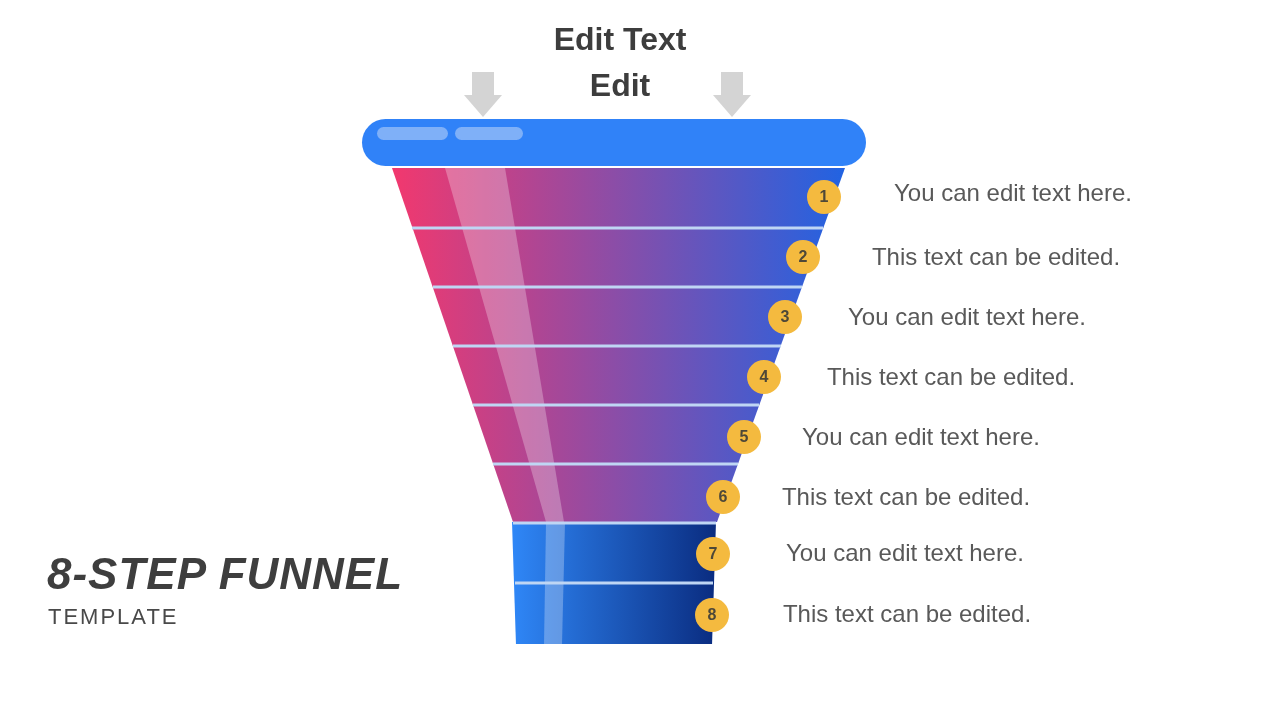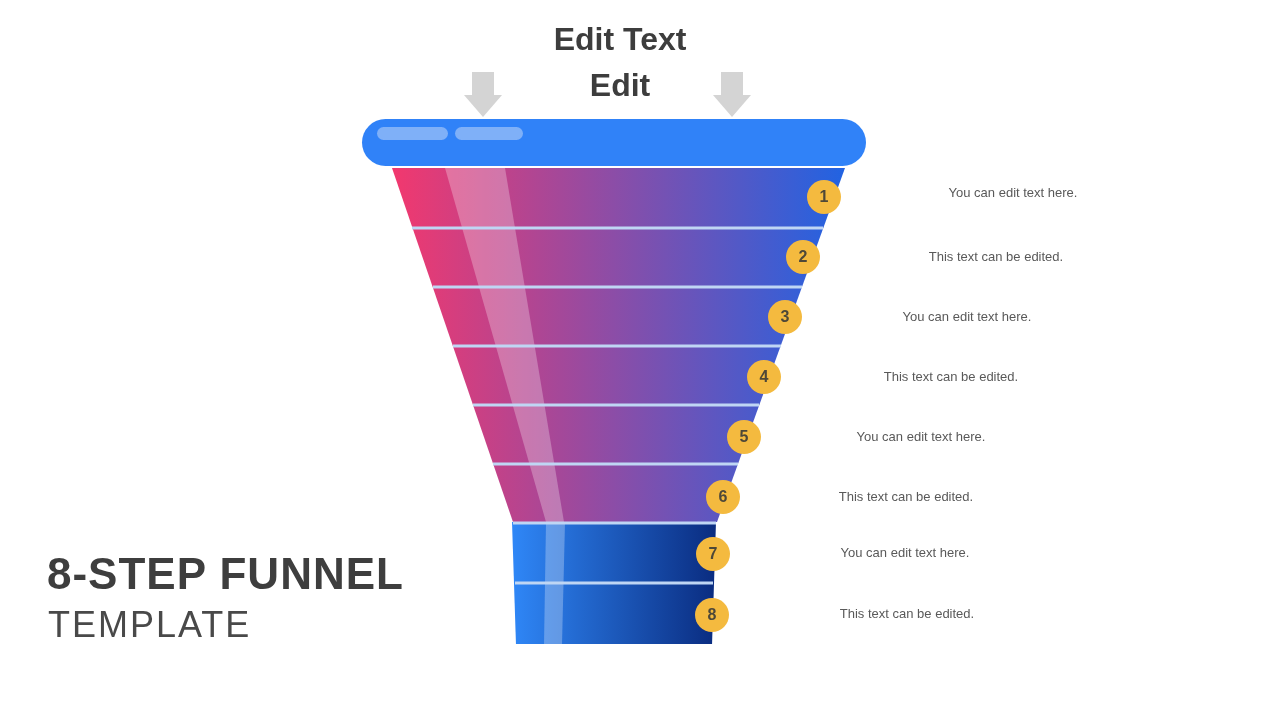--- a/index.html
+++ b/index.html
@@ -13,29 +13,29 @@
     text-align:center;font-weight:bold;font-size:32px;line-height:46px;color:#3d3d3d;
   }
   .edit-title span{display:block;}
   .step-circle{
     position:absolute;width:34px;height:34px;border-radius:50%;
     background:#F4BA3F;display:flex;align-items:center;justify-content:center;
     font-size:16px;font-weight:bold;color:#4e4838;
   }
   .step-label{
     position:absolute;width:300px;text-align:center;
-    font-size:13px;line-height:26px;color:#595959;
+    font-size:24px;line-height:26px;color:#595959;
   }
   .footer-heading{
     position:absolute;left:47px;top:549px;
-    font-size:44px;font-weight:bold;letter-spacing:1px;color:#3e3e3e;
+    font-size:44px;font-weight:bold;letter-spacing:1px;color:#3e3e3e;font-style:italic;
   }
   .footer-subheading{
     position:absolute;left:48px;top:604px;
-    font-size:36px;font-weight:400;letter-spacing:2px;color:#494949;
+    font-size:22px;font-weight:400;letter-spacing:2px;color:#494949;
   }
 </style>
 </head>
 <body>
 
 <div class="slide">
 
   <svg class="funnel-svg" viewBox="0 0 1280 720">
     <defs>
       <linearGradient id="bodyGrad" gradientUnits="userSpaceOnUse" x1="392" y1="0" x2="845" y2="0">

